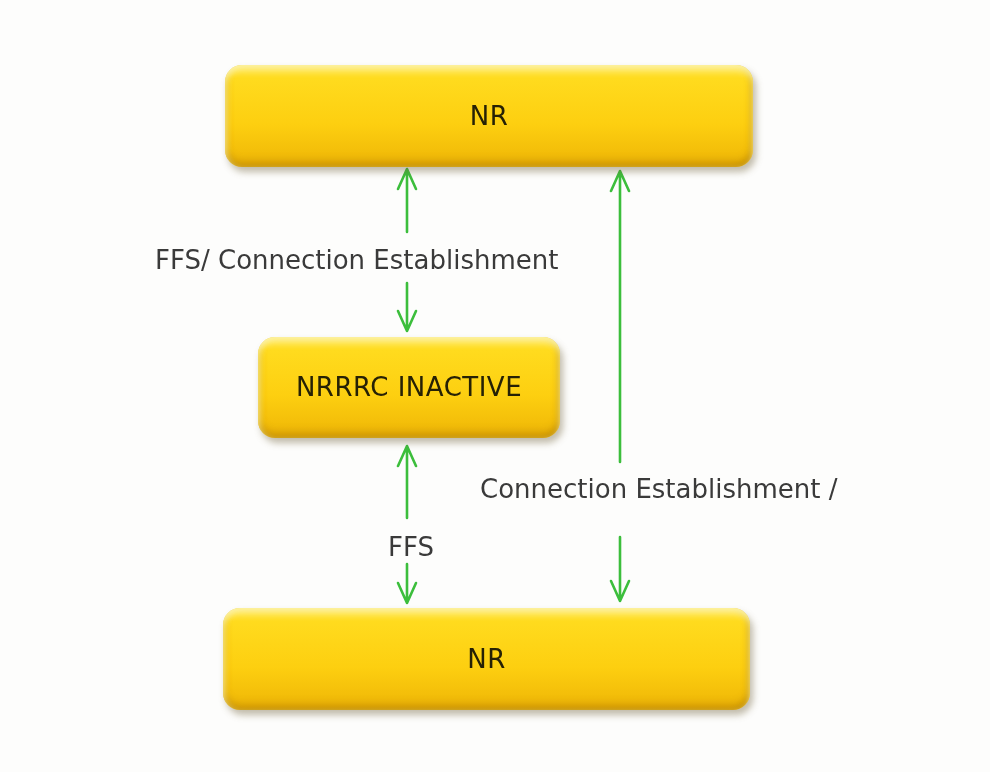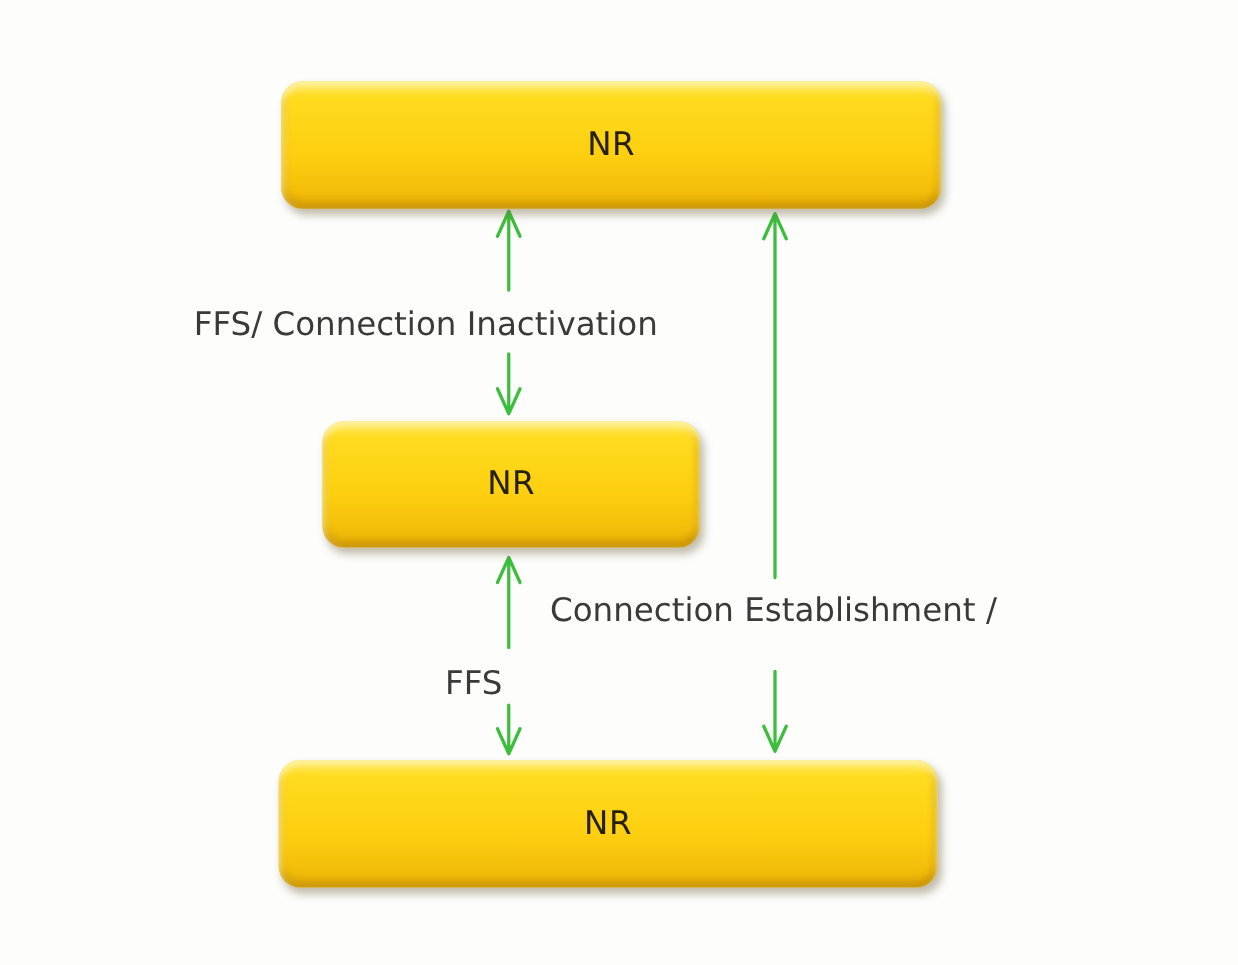--- a/index.html
+++ b/index.html
@@ -62,22 +62,22 @@
   .node-inactive{left:258px;top:337px;width:302px;height:101px;}
   .node-idle{left:223px;top:608px;width:527px;height:102px;}
   .edge-label{
     position:absolute;
     color:var(--label-text);
     font-size:26px;
     line-height:31px;
     white-space:nowrap;
   }
   .label-inactivation{left:155px;top:245px;}
-  .label-establishment{left:440px;top:474px;}
-  .label-ffs{left:356px;top:532px;}
+  .label-establishment{left:480px;top:474px;}
+  .label-ffs{left:388px;top:532px;}
 </style>
 </head>
 <body>
 
 <div class="canvas">
 
   <svg class="arrow-layer" viewBox="0 0 990 772" xmlns="http://www.w3.org/2000/svg">
 
     <path class="edge-path" d="M407 232 V169 M398 189 L407 169 L416 189"></path>
     <path class="edge-path" d="M407 283 V331 M398 311 L407 331 L416 311"></path>
@@ -88,28 +88,29 @@
     <path class="edge-path" d="M407 518 V446 M398 466 L407 446 L416 466"></path>
     <path class="edge-path" d="M407 564 V603 M398 583 L407 603 L416 583"></path>
   </svg>
 
   <div class="node node-connected">
     <div class="node-line">NR</div>
   </div>
 
   <div class="node node-inactive">
     <div class="node-line">NR</div>
+    <div class="node-line">RRC INACTIVE</div>
   </div>
 
   <div class="node node-idle">
     <div class="node-line">NR</div>
   </div>
 
   <div class="edge-label label-inactivation">
-    <div>FFS/ Connection Inactivation</div>
+    <div>FFS/ Connection Establishment</div>
   </div>
 
   <div class="edge-label label-establishment">
     <div>Connection Establishment /</div>
   </div>
 
   <div class="edge-label label-ffs">
     <div>FFS</div>
   </div>
 

